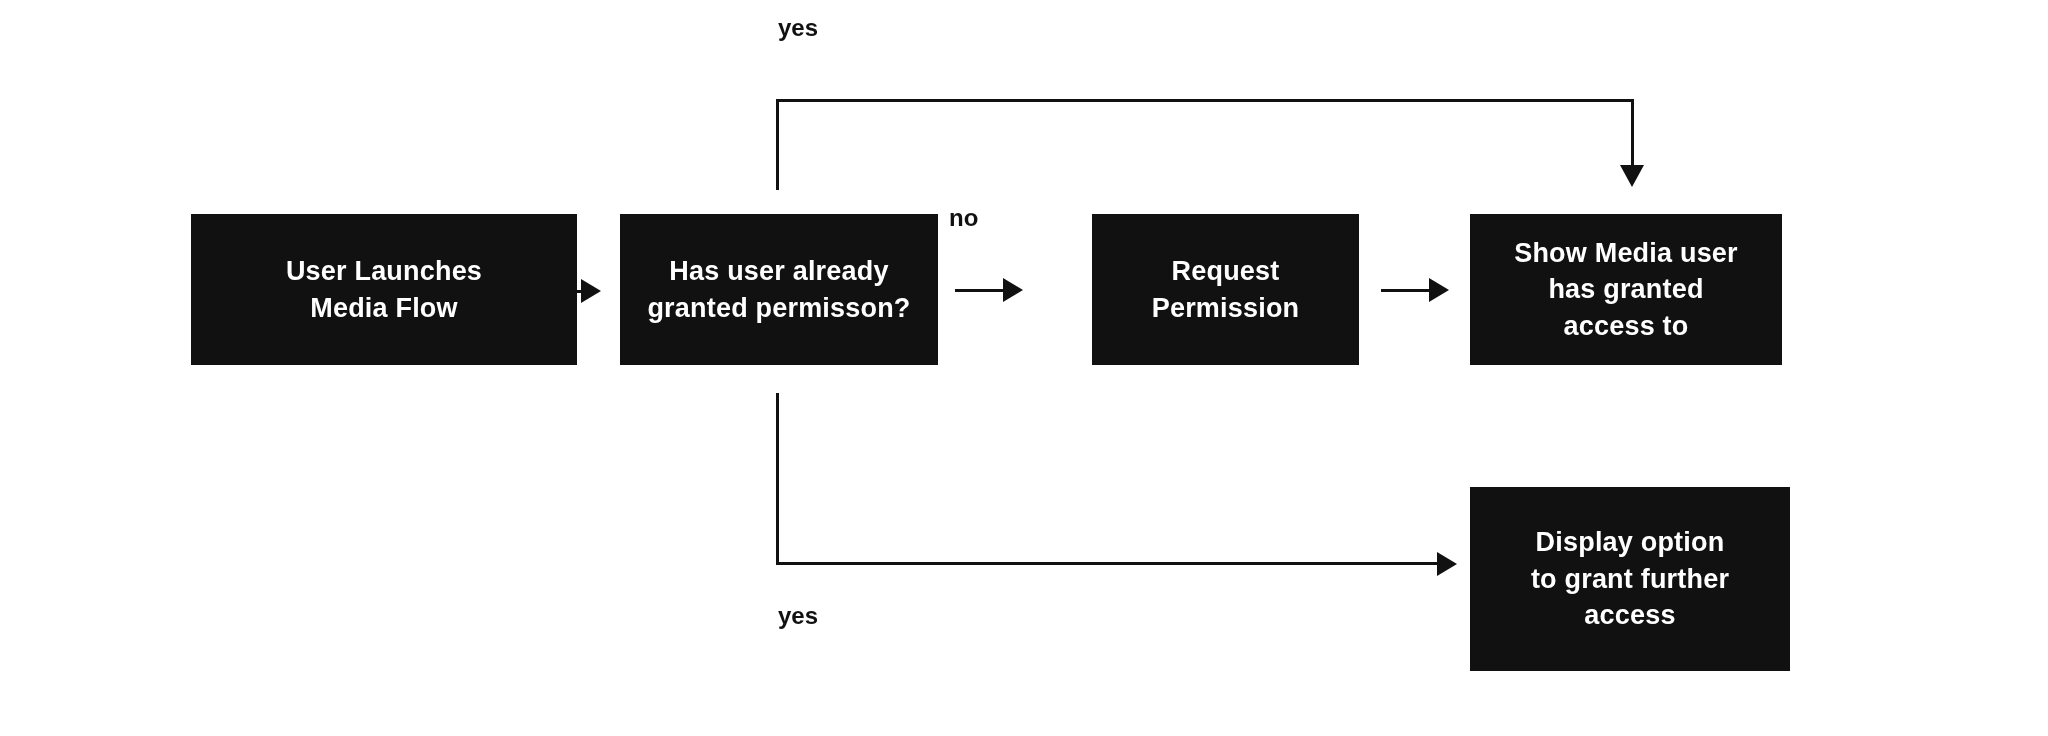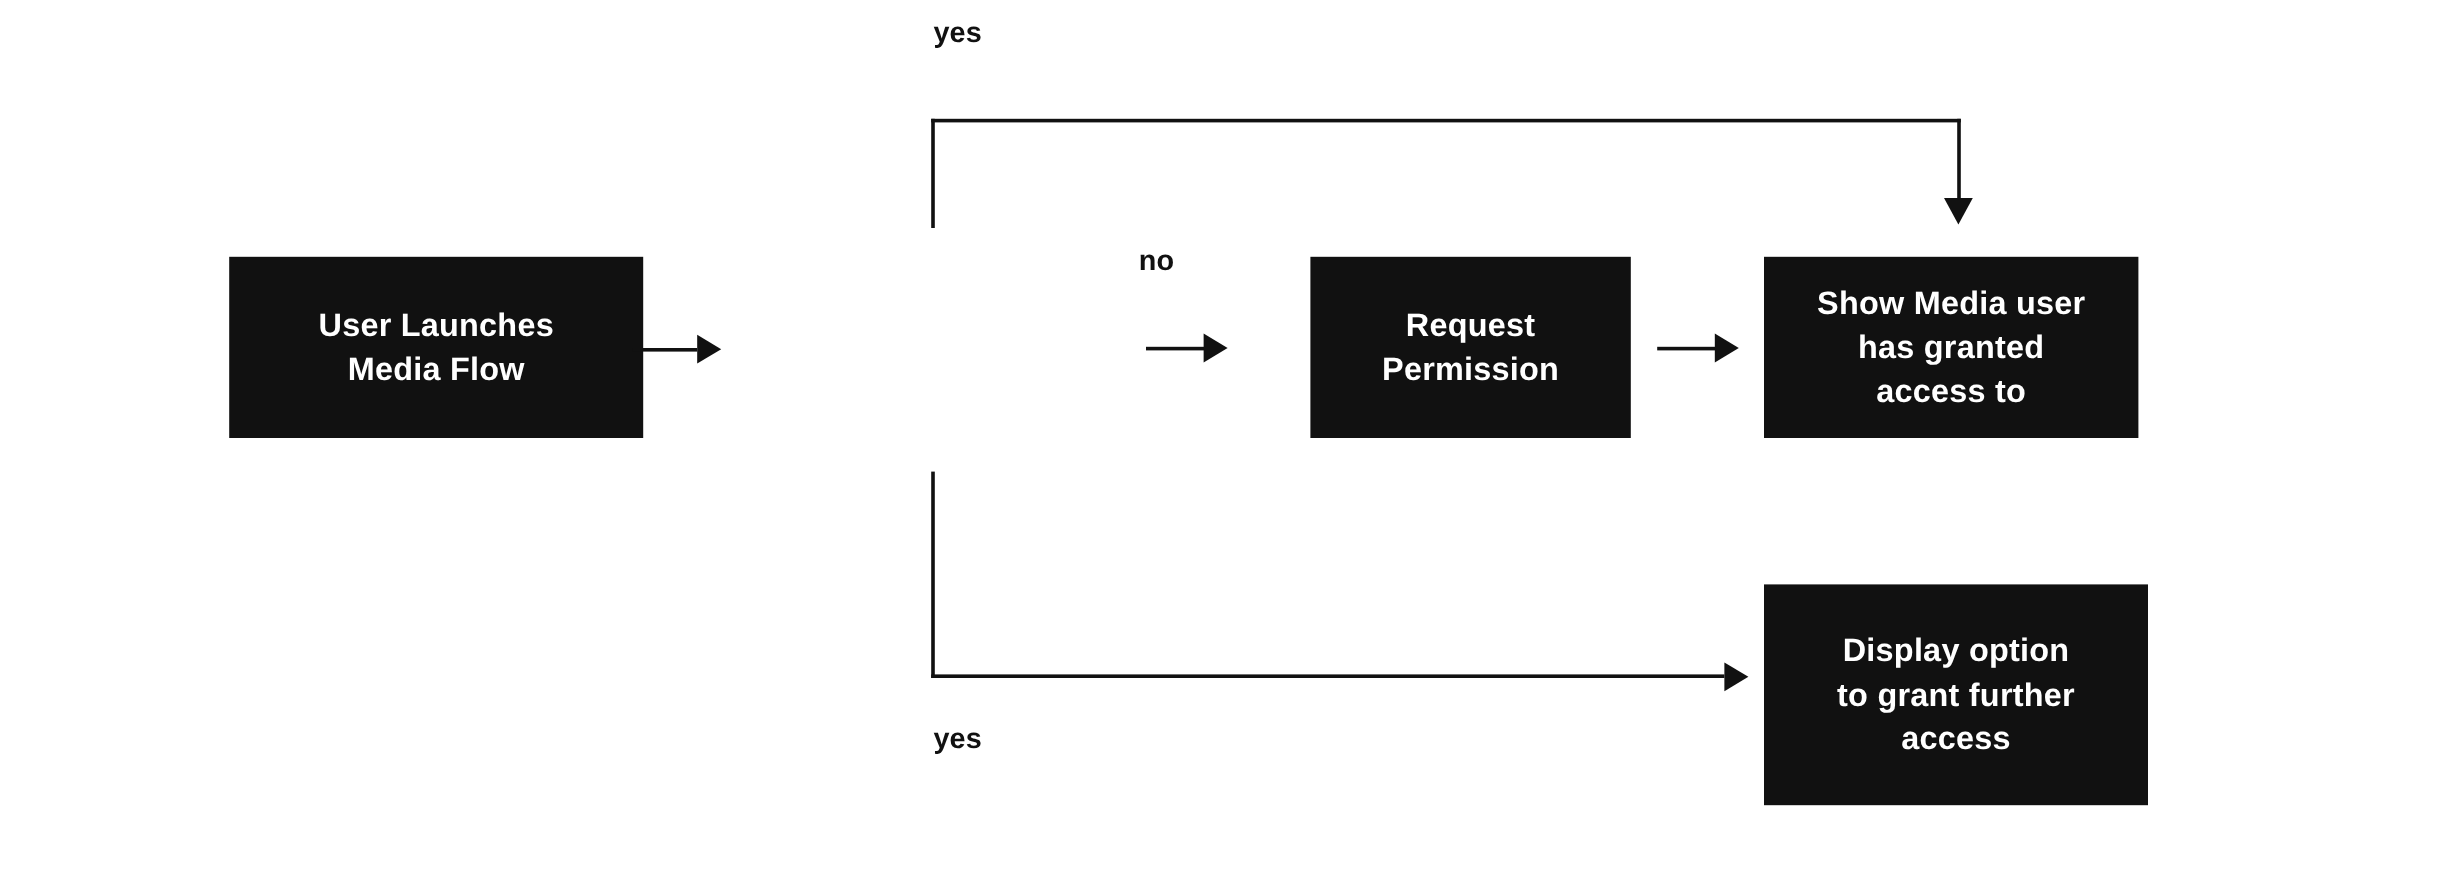--- a/index.html
+++ b/index.html
@@ -53,21 +53,21 @@
   .arrowhead-down {
     position: absolute;
     width: 0;
     height: 0;
     border-left: 12px solid transparent;
     border-right: 12px solid transparent;
     border-top: 22px solid #111111;
   }
 
   
-  #n-start    { left: 191px;  top: 214px; width: 345px; height: 151px; }
+  #n-start    { left: 191px;  top: 214px; width: 386px; height: 151px; }
   #n-decision { left: 620px;  top: 214px; width: 318px; height: 151px; }
   #n-request  { left: 1092px; top: 214px; width: 267px; height: 151px; }
   #n-show     { left: 1470px; top: 214px; width: 312px; height: 151px; }
   #n-display  { left: 1470px; top: 487px; width: 320px; height: 184px; }
 
   
   #e1-shaft { left: 527px;  top: 290px; width: 54px; height: 3px; }
   #e1-head  { left: 581px;  top: 279px; }
   #e2-shaft { left: 955px;  top: 289px; width: 50px; height: 3px; }
   #e2-head  { left: 1003px; top: 278px; }
@@ -93,20 +93,24 @@
 </head>
 <body>
 
 <div id="canvas">
 
   <div class="node" id="n-start">
     <span class="node-label">User Launches
 Media Flow</span>
   </div>
 
+  <div class="node" id="n-decision">
+    <span class="node-label">Has user already
+granted permisson?</span>
+  </div>
 
   <div class="node" id="n-request">
     <span class="node-label">Request
 Permission</span>
   </div>
 
   <div class="node" id="n-show">
     <span class="node-label">Show Media user
 has granted
 access to</span>

